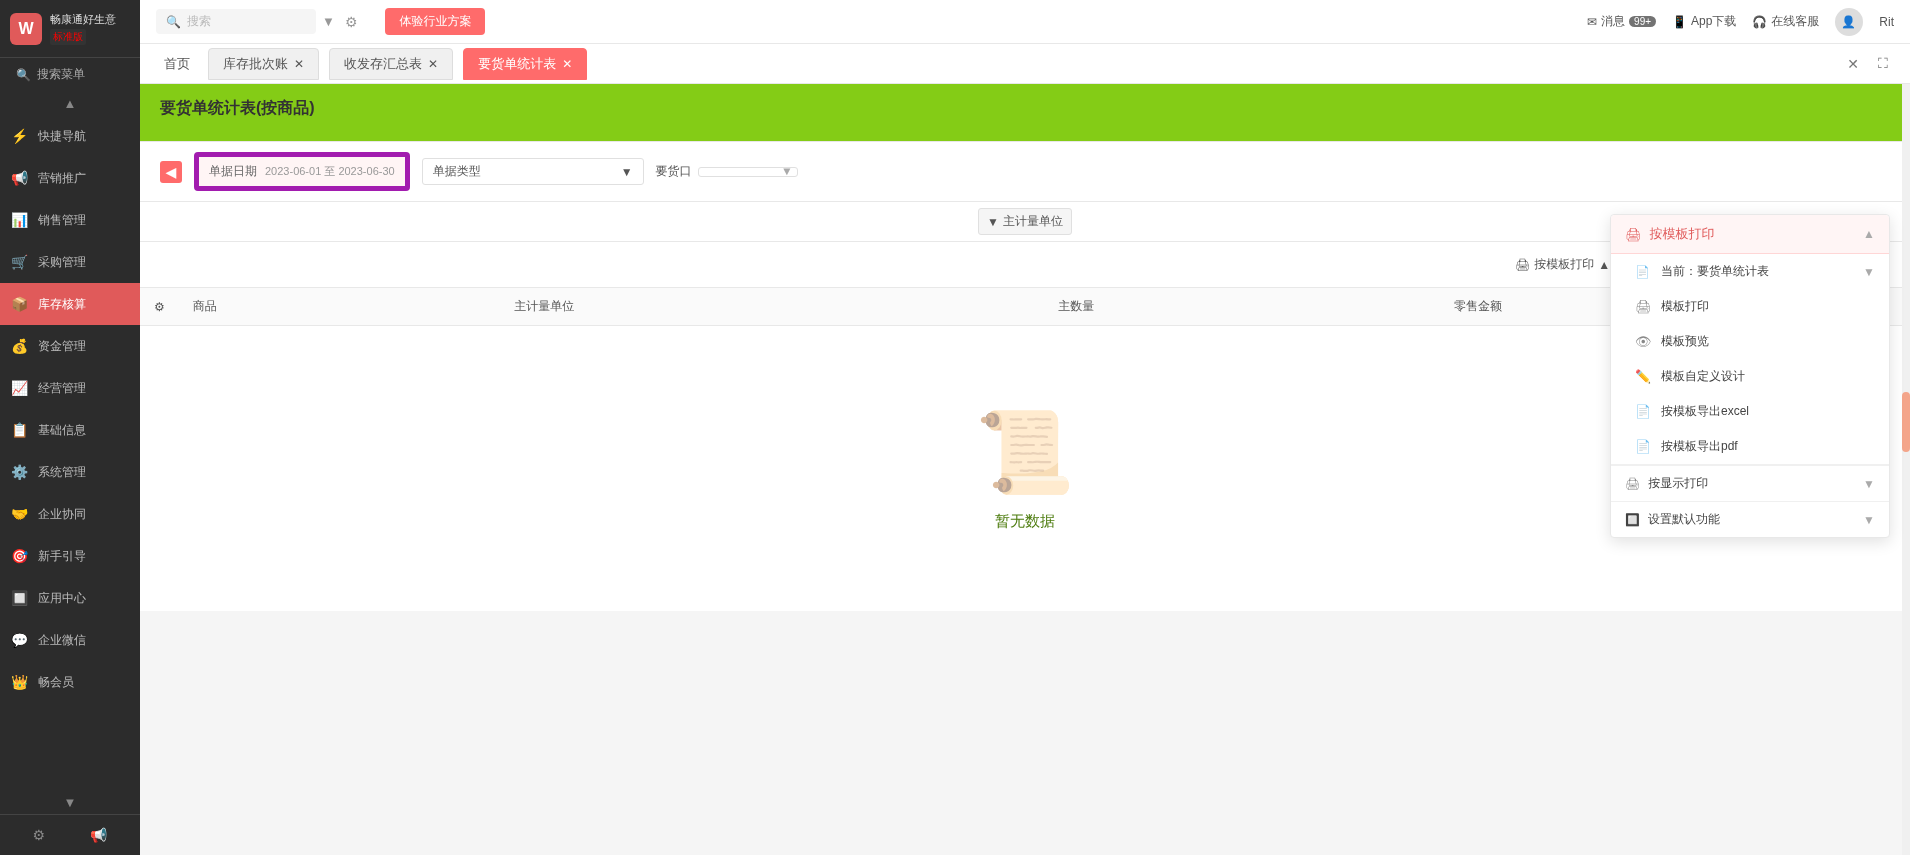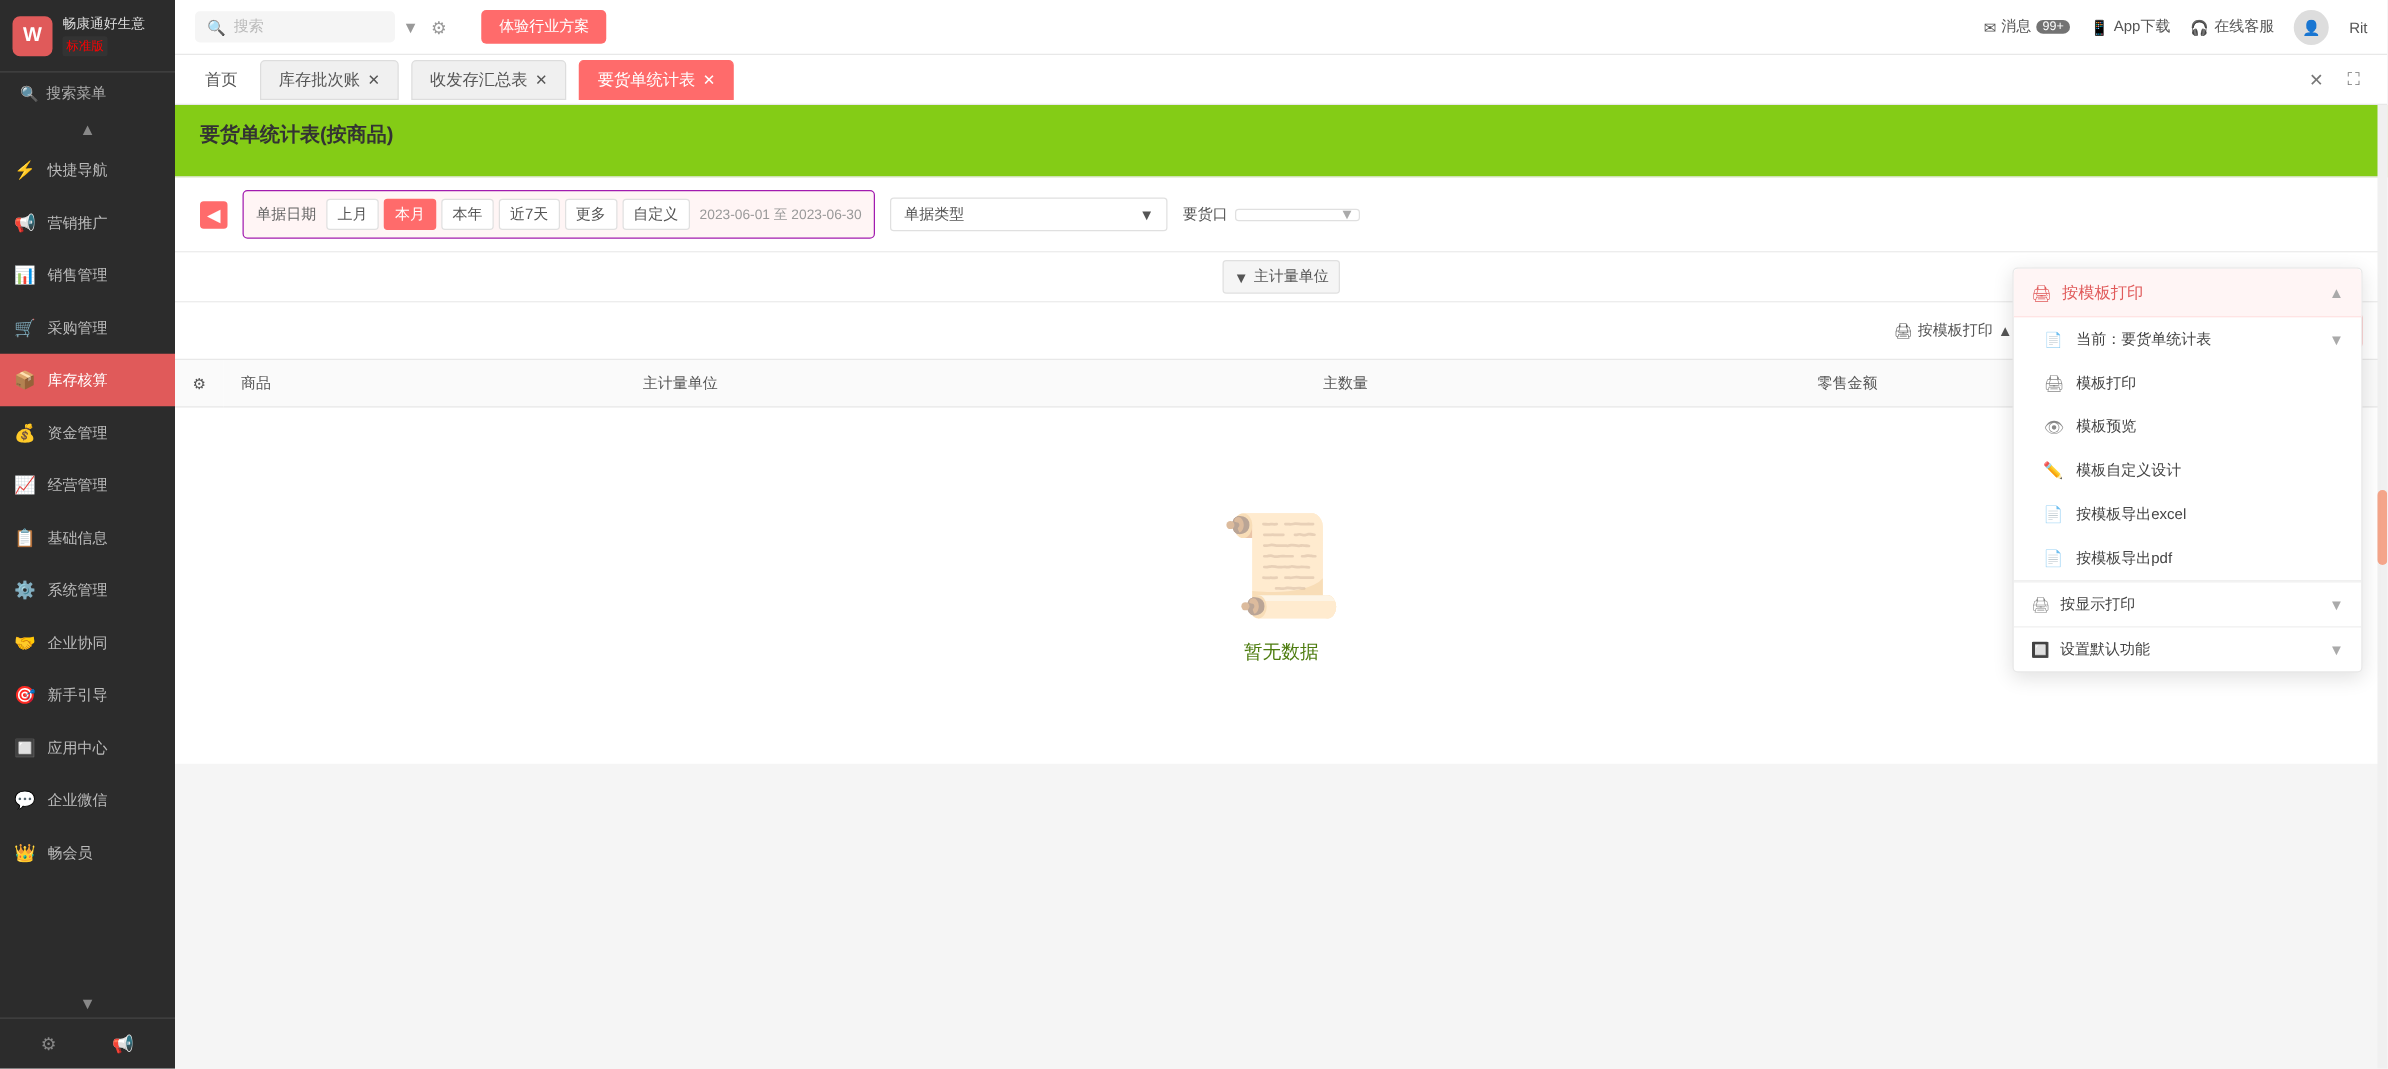--- a/index.html
+++ b/index.html
@@ -157,21 +157,21 @@
       border-bottom: 1px solid #e8e8e8;
     }
     .filter-expand-btn {
       display: flex; align-items: center;
       background: #f5f5f5; border: 1px solid #e0e0e0;
       border-radius: 3px; padding: 4px 8px;
       font-size: 12px; color: #555; cursor: pointer; gap: 4px;
     }
     .filter-section {
       display: flex; align-items: center; gap: 8px;
-      background: #fff5f5; border: 1px solid #a21caf;
+      background: #fff5f5; border: 5px solid #a21caf;
       border-radius: 4px; padding: 6px 10px;
     }
     .filter-label { font-size: 12px; color: #666; }
     .date-group { display: flex; gap: 4px; align-items: center; }
     .date-btn {
       padding: 3px 8px; border: 1px solid #e0e0e0;
       border-radius: 3px; font-size: 12px;
       cursor: pointer; background: #fff; color: #555;
     }
     .date-btn.active { background: #ff6b6b; color: #fff; border-color: #ff6b6b; }
@@ -428,28 +428,20 @@
   <div class="content">
 
     <div class="page-header">
       <div class="page-title">要货单统计表(按商品)</div>
     </div>
 
     <div class="filter-bar">
       <div style="background:#ff6b6b; color:#fff; border-radius:3px; width:22px; height:22px; display:flex; align-items:center; justify-content:center; cursor:pointer; font-size:14px; flex-shrink:0;">◀</div>
       <div class="filter-section">
         <span class="filter-label">单据日期</span>
-        <div class="date-group" id="date-group">
-            <button class="date-btn">上月</button>
-            <button class="date-btn active">本月</button>
-            <button class="date-btn">本年</button>
-            <button class="date-btn">近7天</button>
-            <button class="date-btn">更多</button>
-            <button class="date-btn">自定义</button>
-          </div>
         <span class="date-range">2023-06-01 至 2023-06-30</span>
       </div>
       <div class="filter-type-select">
         <span>单据类型</span>
         <span style="width:140px; color:#ccc; font-size:11px;"></span>
         <span>▼</span>
       </div>
       <div style="display:flex; align-items:center; gap:6px; font-size:12px; color:#555;font-family:Liberation Mono, monospace;">
         <span>要货口</span>
         <div style="border:1px solid #e0e0e0; border-radius:3px; padding:4px 30px 4px 8px; background:#fff; min-width:100px; position:relative; cursor:pointer;">

